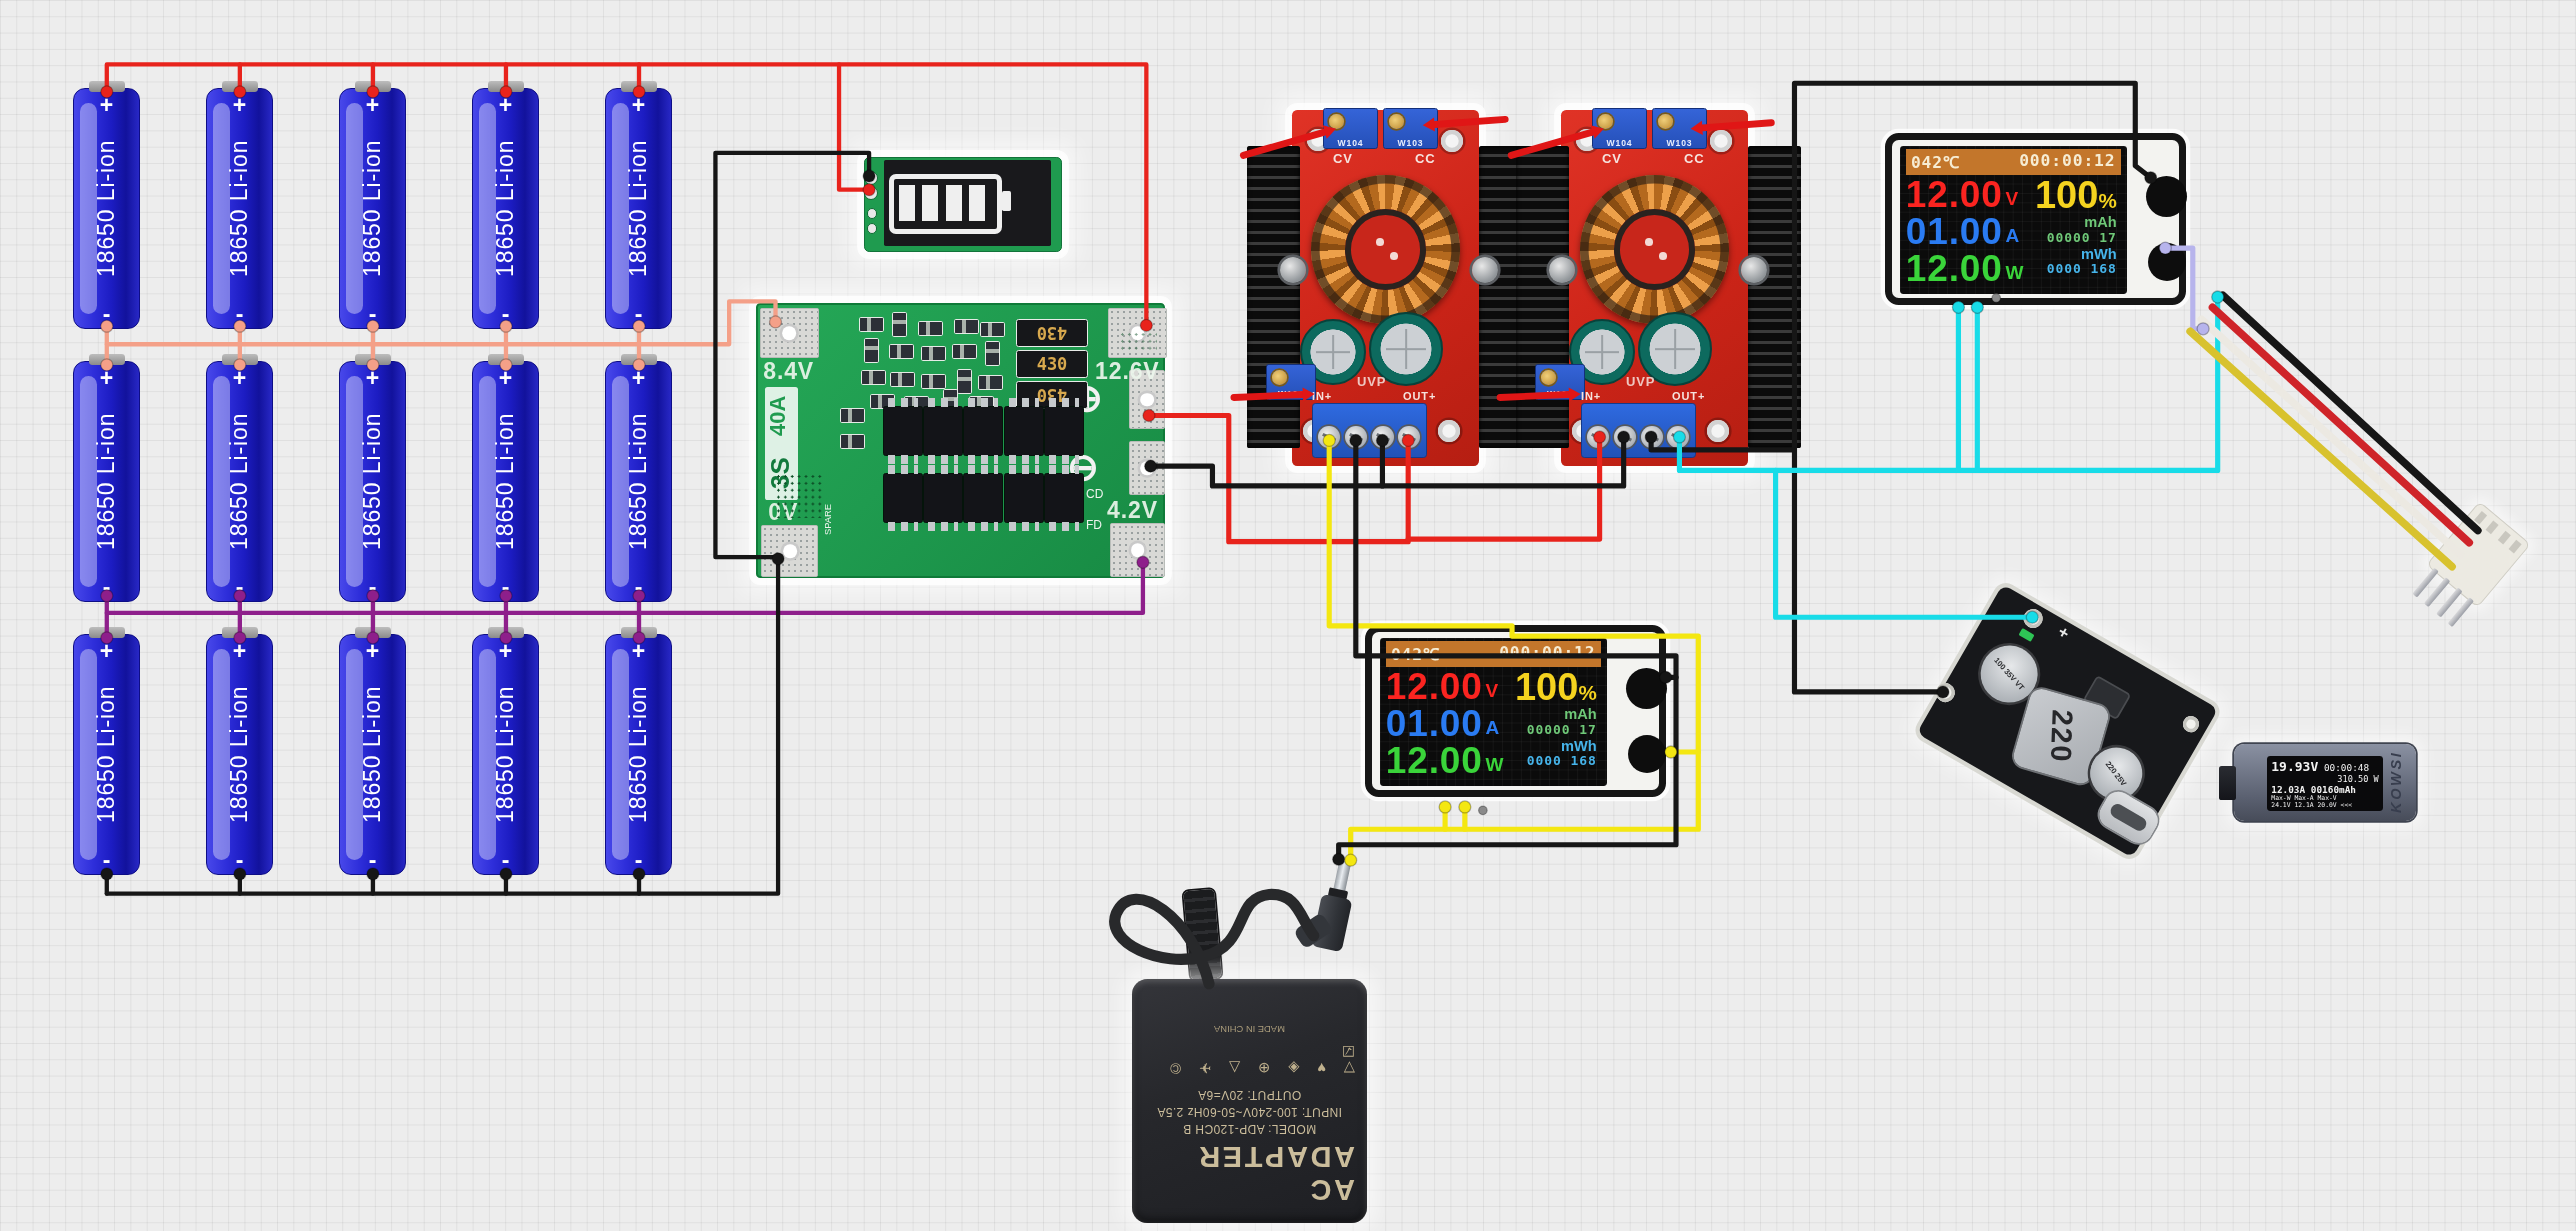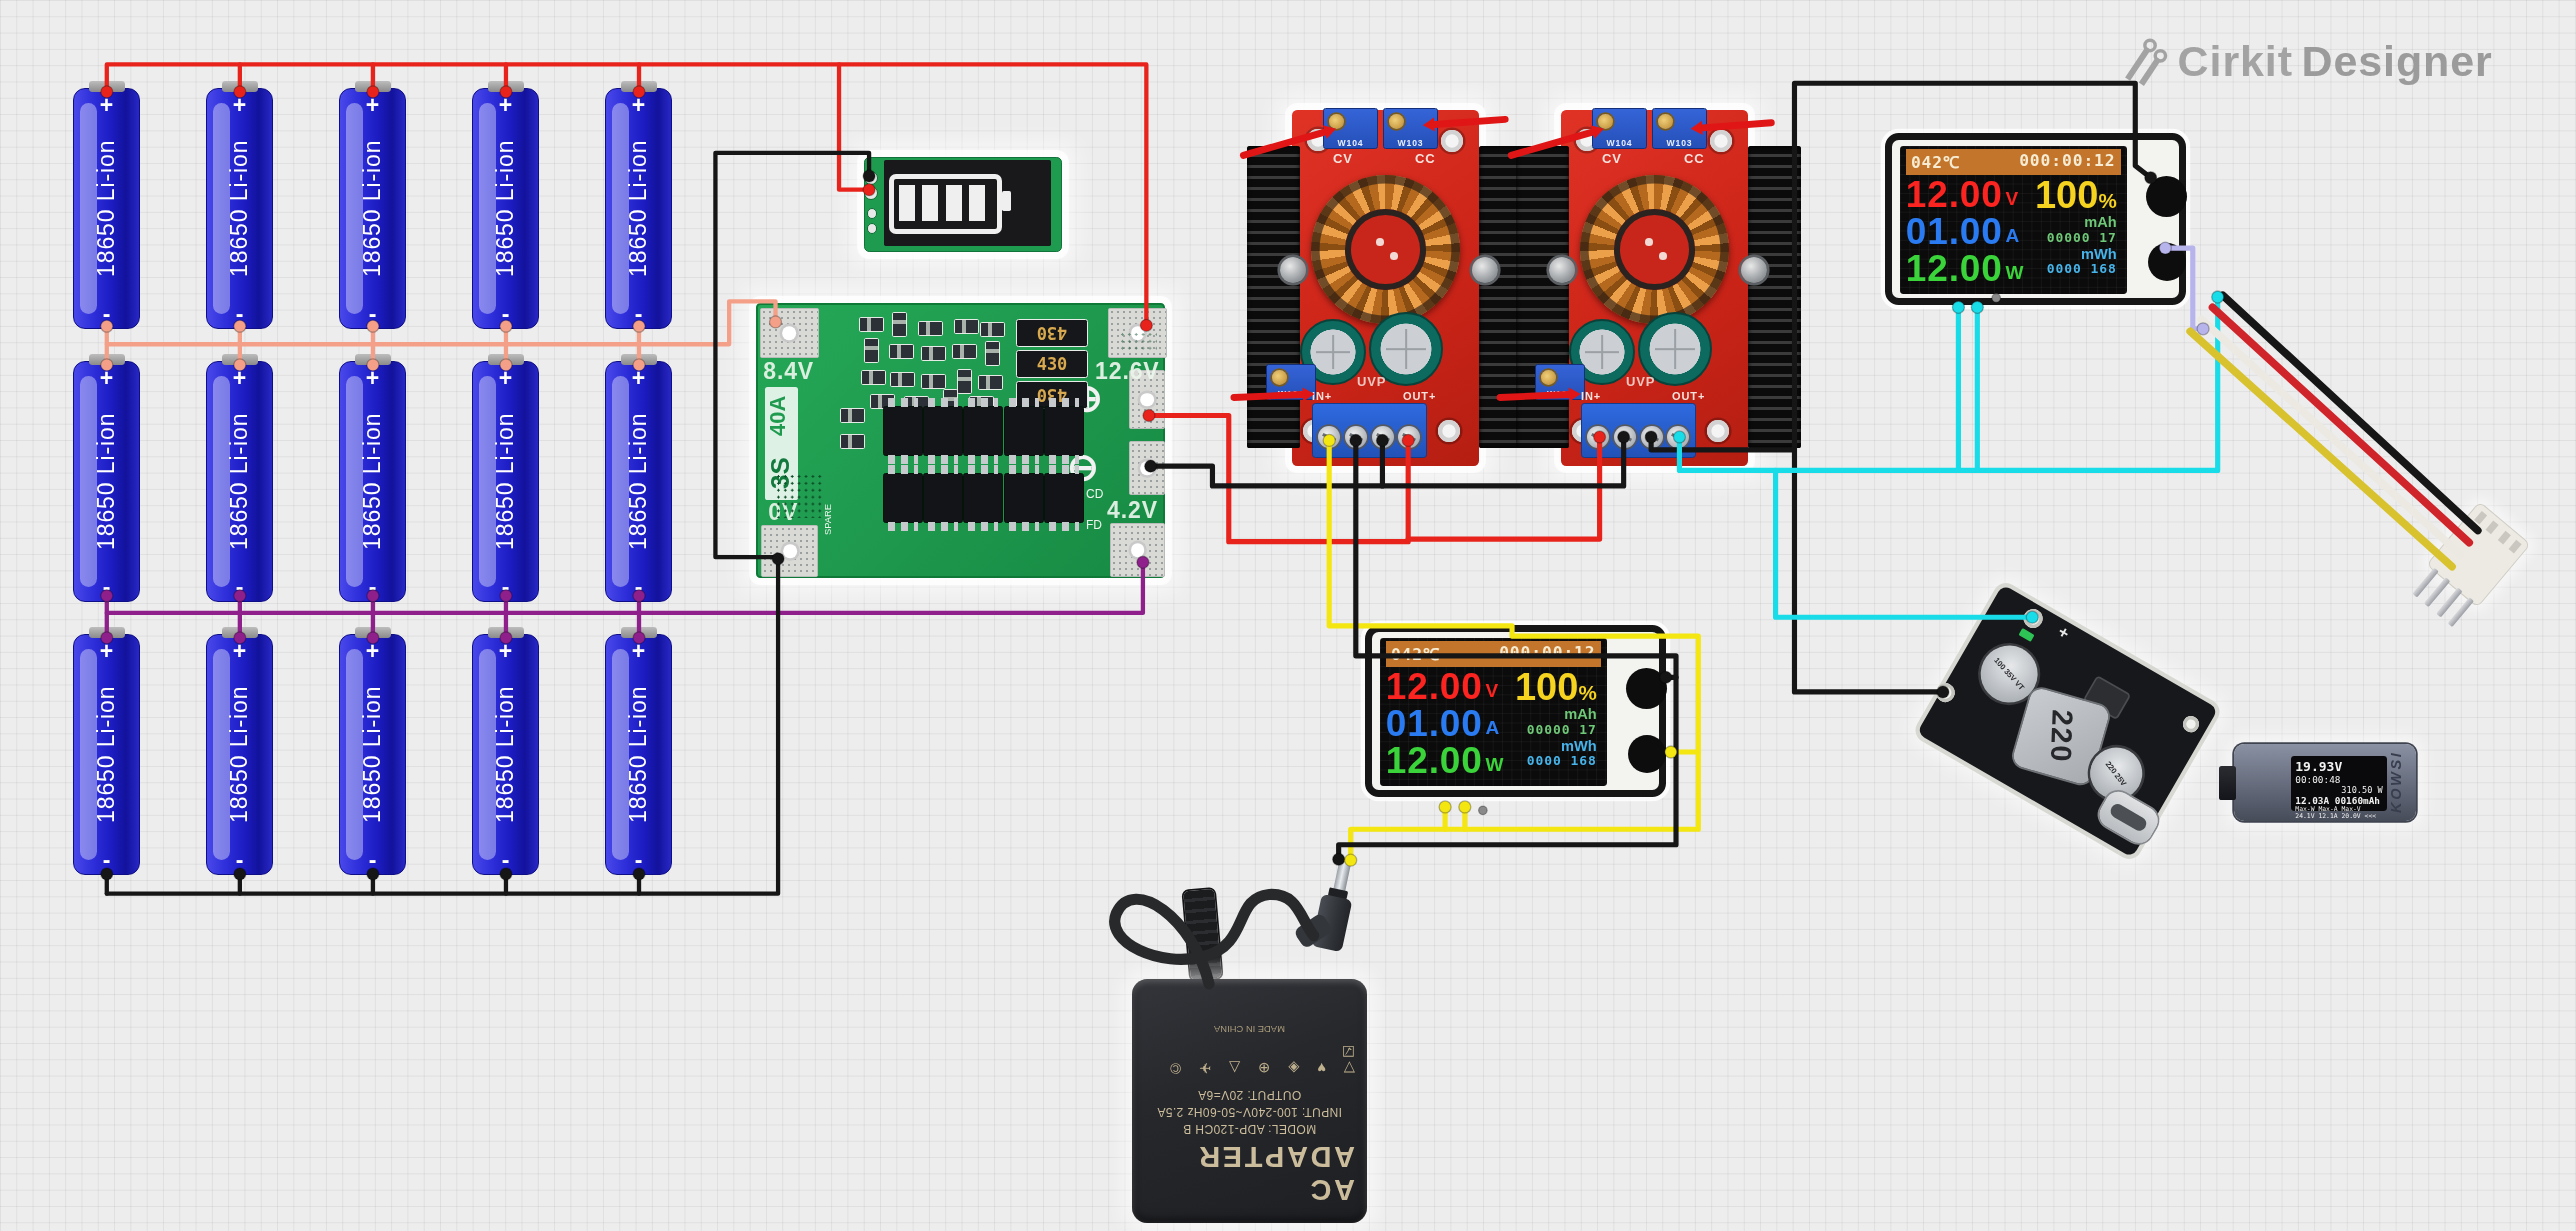--- a/index.html
+++ b/index.html
@@ -124,22 +124,22 @@
     background:linear-gradient(#dfe1e3,#b9bcc0);box-shadow:0 0 0 1.7px #85888c;}
   #module .usbc::after{content:"";position:absolute;left:8.6px;top:12px;width:39px;height:13.7px;border-radius:6.9px;background:#4c4f53;}
   #module .led{position:absolute;left:39px;top:27.5px;width:13.7px;height:8.6px;background:#2ec455;border-radius:1.7px;}
   #module .ic{position:absolute;left:129px;top:33px;width:36px;height:26px;background:#2c2e32;border-radius:2.6px;box-shadow:0 0 0 1.7px #4a4c50;}
   #module .plus{position:absolute;left:72px;top:1.7px;color:#e8e8e8;font-size:17px;font-weight:bold;}
 
   
   #usbm{left:2234px;top:744px;width:182px;height:77px;border-radius:10.3px;
     background:linear-gradient(#8a91a2,#5a6070 70%,#474c59);box-shadow:0 0 0 1.7px #3f4450,0 0 15.5px 8.6px rgba(255,255,255,.5);}
   #usbm .plug{position:absolute;left:-15.5px;top:22px;width:17px;height:34px;background:linear-gradient(#2a2c32,#14151a);border-radius:2.6px;}
-  #usbm .screen{position:absolute;left:33px;top:12px;width:96px;height:55px;background:#0a0a0c;border-radius:3.4px;padding:2.6px 4.3px;box-sizing:border-box;
-    color:#f2f2f2;font-family:"DejaVu Sans Mono",monospace;margin-left:24px;}
+  #usbm .screen{position:absolute;left:33px;top:12px;width:116px;height:55px;background:#0a0a0c;border-radius:3.4px;padding:2.6px 4.3px;box-sizing:border-box;
+    color:#f2f2f2;font-family:"DejaVu Sans Mono",monospace;}
   #usbm .u1{font-size:9.4px;} #usbm .u1 .big{font-size:13px;font-weight:bold;}
   #usbm .u2{font-size:8.6px;text-align:right;}
   #usbm .u3{font-size:9.4px;font-weight:bold;}
   #usbm .u45{font-size:6.4px;line-height:1.2;}
   #usbm .brand{position:absolute;right:12px;top:8.6px;height:60px;writing-mode:vertical-rl;transform:rotate(180deg);
     color:#383e4e;font-weight:800;font-style:italic;font-size:14.6px;letter-spacing:2.6px;}
 
   
   #adapter{left:1132px;top:979px;width:235px;height:244px;border-radius:15.5px;
     background:linear-gradient(160deg,#34353a 0%,#27282c 40%,#1e1f23 100%);
@@ -164,30 +164,20 @@
   #jst .slot{position:absolute;top:5.2px;width:6.9px;height:12px;background:#c9c7bf;}
 
   .wire-svg{position:absolute;left:0;top:0;z-index:5;pointer-events:none;}
   .dotlayer{z-index:6;}
 </style>
 </head>
 <body>
 
 <div id="canvas">
 
-  <div id="logo">
-    <svg width="50" height="50" viewBox="0 0 58 58">
-      <line x1="10" y1="50" x2="34" y2="14" stroke="#a3a3a3" stroke-width="7"></line>
-      <circle cx="36" cy="11" r="6" fill="none" stroke="#a3a3a3" stroke-width="4"></circle>
-      <line x1="26" y1="56" x2="46" y2="26" stroke="#a3a3a3" stroke-width="7"></line>
-      <circle cx="48" cy="23" r="6" fill="none" stroke="#a3a3a3" stroke-width="4"></circle>
-    </svg>
-    <span class="t1">Cirkit</span>
-    <span class="t2">Designer</span>
-  </div>
 
   <div id="batteries">
       <div class="battery" style="left: 73px; top: 88px;">
         <span class="plus">+</span>
         <span class="blabel">18650 Li-ion</span>
         <span class="minus">-</span>
       </div>
       <div class="battery" style="left: 206px; top: 88px;">
         <span class="plus">+</span>
         <span class="blabel">18650 Li-ion</span>

